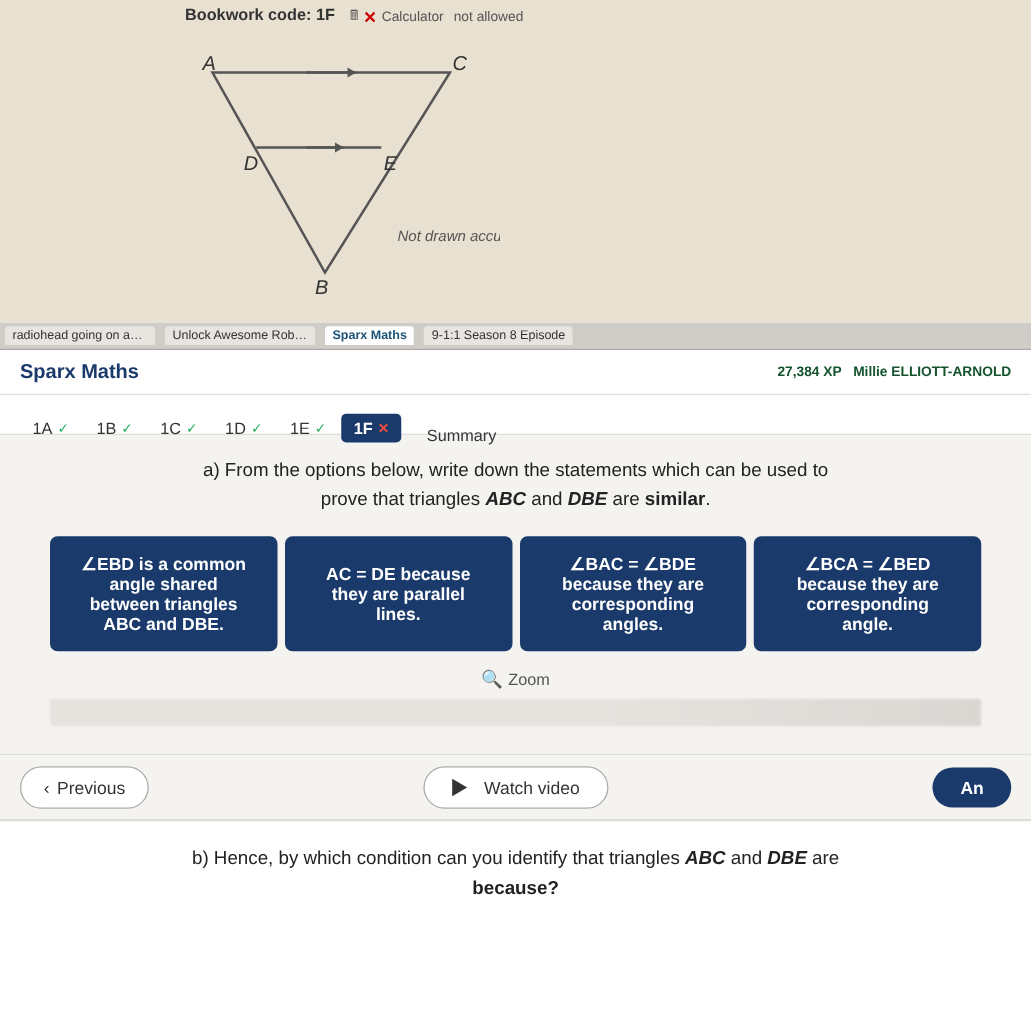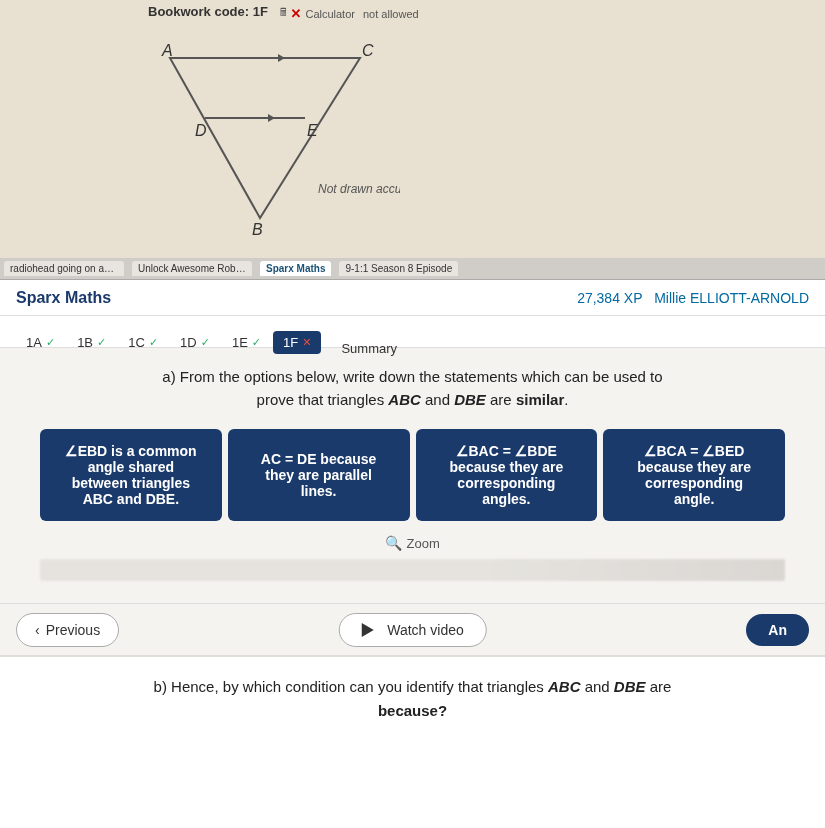--- a/index.html
+++ b/index.html
@@ -94,22 +94,23 @@
     }
 
     .sparx-logo {
       font-size: 16px;
       font-weight: bold;
       color: #1a3a6b;
     }
 
     .sparx-xp {
       margin-left: auto;
-      font-size: 14px;
-      color: #0369a1;
+      font-size: 11px;
+      color: #14532d;
+      font-weight: bold;
     }
 
     
     .task-tabs {
       width: 100%;
       height: 32px;
       background: #fff;
       border-bottom: 1px solid #ddd;
       display: flex;
       align-items: center;
@@ -122,21 +123,21 @@
       align-items: center;
       padding: 4px 10px;
       font-size: 13px;
       border-radius: 4px;
       cursor: pointer;
       gap: 4px;
     }
 
     .task-tab .check { color: #27ae60; font-size: 11px; }
     .task-tab .cross { color: #e74c3c; font-size: 11px; }
-    .task-tab.active { background: #1a3a6b; color: #fff; font-weight: normal; margin-top: 22px; }
+    .task-tab.active { background: #1a3a6b; color: #fff; font-weight: bold; margin-top: 22px; }
     .task-tab:not(.active) { color: #333; margin-top: 21px; }
 
     .summary-tab {
       margin-left: 4px;
       padding: 4px 14px;
       font-size: 13px;
       color: #333;
       cursor: pointer;
       margin-top: 33px;
     }

